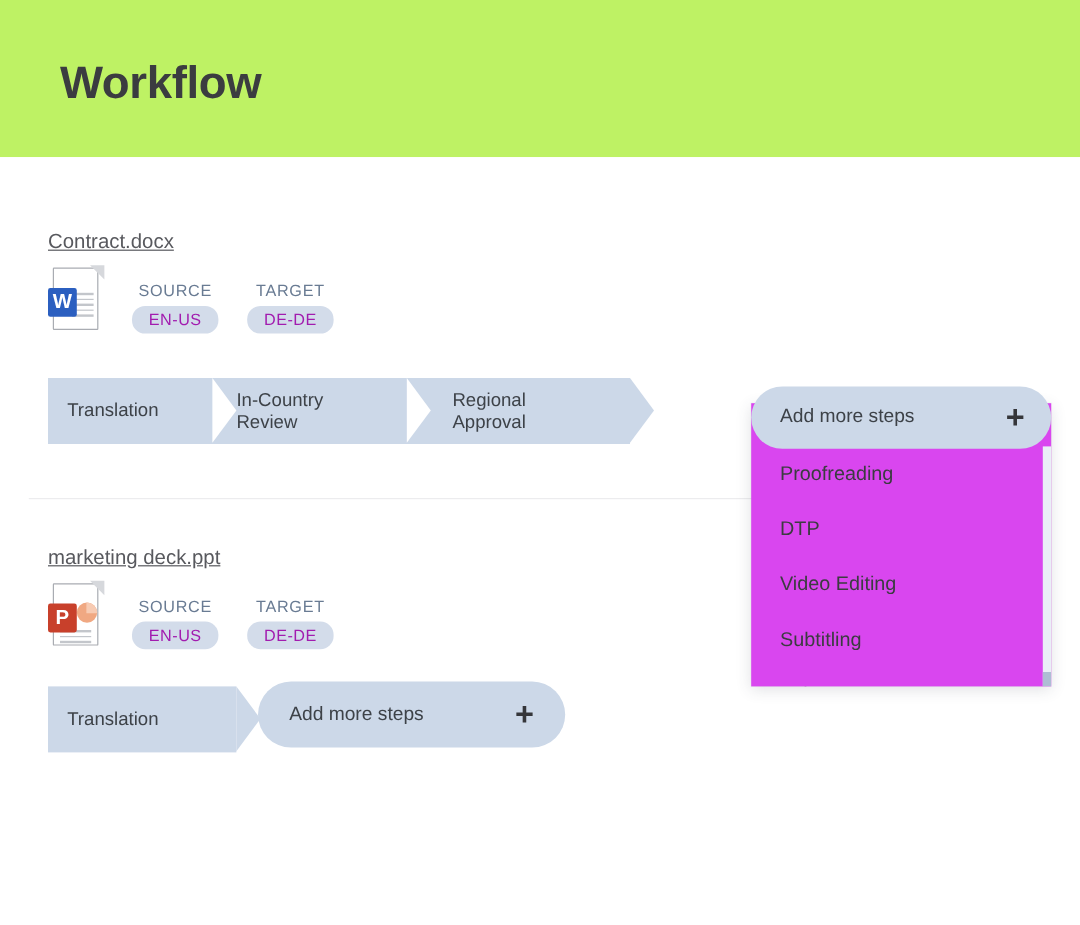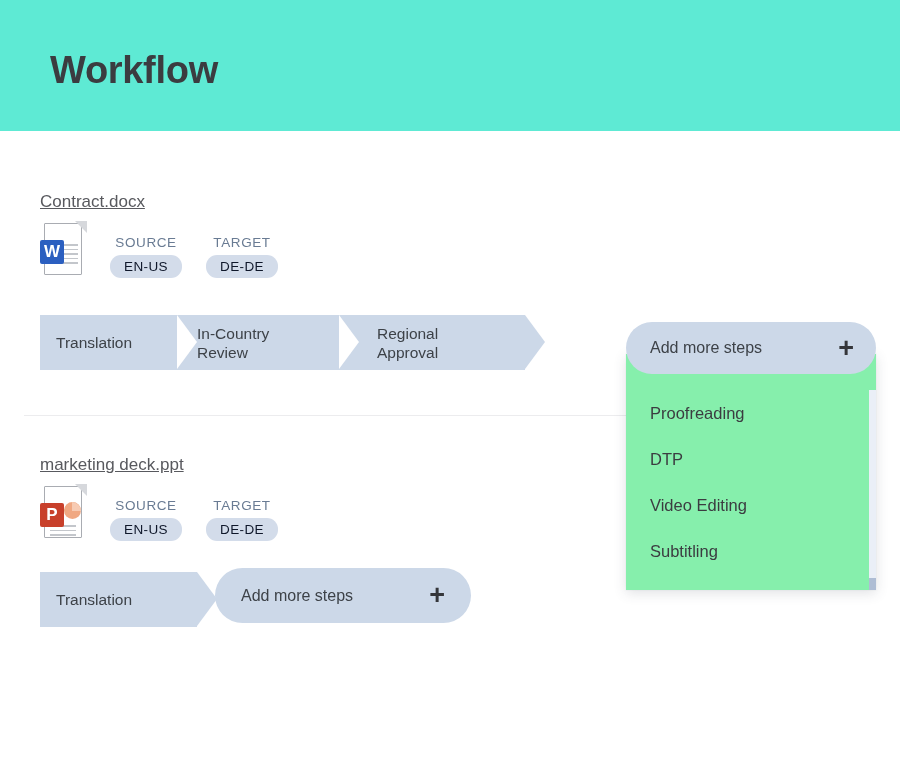--- a/index.html
+++ b/index.html
@@ -16,21 +16,21 @@
     overflow: hidden;
     color: #3b3b3f;
   }
 
   
   .app-header {
     position: absolute;
     left: 0; top: 0;
     width: 900px;
     height: 131px;
-    background: #5eead4;
+    background: #bef264;
   }
   .app-title {
     position: absolute;
     left: 50px;
     top: 44px;
     font-size: 38px;
     font-weight: bold;
     color: #3b3c40;
     letter-spacing: -0.3px;
     line-height: 52px;
@@ -155,21 +155,21 @@
     margin-left: 24px;
   }
   .locale-label {
     font-size: 13.5px;
     letter-spacing: 0.6px;
     color: #697b93;
     margin-bottom: 5px;
   }
   .locale-pill {
     background: #d3dcea;
-    color: #0f172a;
+    color: #a21caf;
     border-radius: 11px;
     padding: 4px 14px;
     font-size: 13.5px;
     letter-spacing: 0.4px;
   }
 
   
   .workflow {
     position: absolute;
     left: 40px;
@@ -270,24 +270,24 @@
   .dropdown-trigger {
     position: relative;
     width: 250px;
     height: 52px;
     padding: 0 22px 0 24px;
     z-index: 22;
   }
   .dropdown-panel {
     position: absolute;
     left: 0;
-    top: 32px;
+    top: 14px;
     width: 250px;
     height: 236px;
-    background: #86efac;
+    background: #d946ef;
     box-shadow: 0 3px 12px rgba(60,70,90,0.16), 0 0 0 0.5px rgba(60,70,90,0.05);
     z-index: 21;
     padding-top: 36px;
     overflow: hidden;
   }
   .dropdown-item {
     height: 46px;
     line-height: 46px;
     padding-left: 24px;
     font-size: 16.5px;

